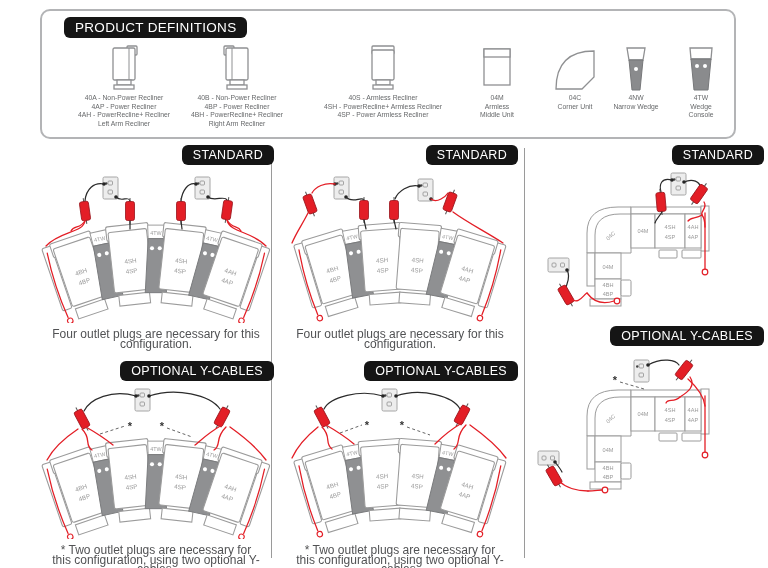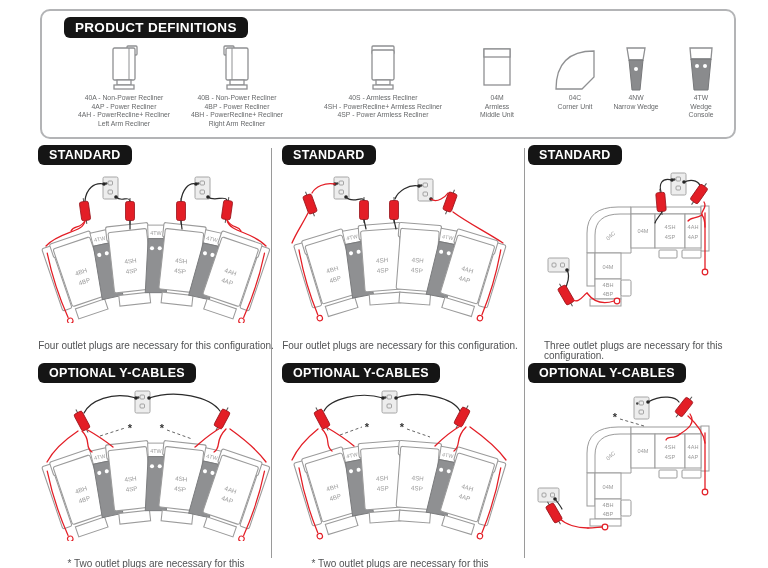--- a/index.html
+++ b/index.html
@@ -1,32 +1,32 @@
 <!DOCTYPE html>
 <html><head>
 <meta charset="utf-8">
 <style>
   html,body{margin:0;padding:0;background:#fff;}
   #canvas{position:relative;width:768px;height:568px;background:#fff;overflow:hidden;
           font-family:"Liberation Sans",sans-serif;}
   
   #defs-box{position:absolute;left:40px;top:9px;width:692px;height:126px;
             border:2px solid #b3b4b6;border-radius:10px;}
-  .badge{display:inline-block;background:#151515;color:#fff;font-weight:bold;
+  .badge{display:inline-block;background:#151515;color:#fff;font-weight:normal;
          border-radius:6px;padding:3px 11px;letter-spacing:.3px;}
   #defs-badge{position:absolute;left:22px;top:6px;font-size:13.5px;}
   .def-item{position:absolute;text-align:center;color:#66686a;font-size:6.8px;line-height:8.7px;}
   .def-item svg{display:block;margin:0 auto 3px auto;}
   
   .col{position:absolute;top:145px;width:236px;height:415px;}
   #col1{left:38px;} #col2{left:282px;} #col3{left:528px;}
-  .badge-row{text-align:left;height:24px;}
+  .badge-row{text-align:right;height:24px;}
   .badge-row .badge{font-size:12.5px;}
   .diagram{display:block;margin:2px auto 0 auto;}
-  .caption{font-size:10px;line-height:9.6px;color:#515254;margin-top:18px;}
+  .caption{font-size:12px;line-height:9.6px;color:#515254;margin-top:7px;}
   .cap-center{text-align:center;}
   .cap-left1{margin-left:12px;width:212px;text-align:center;}
   .cap-left3{margin-left:16px;width:180px;text-align:left;}
   .divider{position:absolute;top:148px;height:410px;width:1px;background:#9a9a9a;}
   #divider-1{left:271px;} #divider-2{left:524px;}
   
   svg text{font-family:"Liberation Sans",sans-serif;}
   .pc{fill:#fff;stroke:#9b9b9b;stroke-width:1.1;}
   .pcth{fill:#fff;stroke:#9b9b9b;stroke-width:1;}
   .wedge{fill:#8f9092;stroke:#797a7c;stroke-width:1;}
@@ -394,21 +394,20 @@
       <path class="red" d="M174,44 C168,48 163,46 160,50"></path>
       <path class="red" d="M174,44 C177,48 177,52 177,56"></path>
       <use href="#outletH" x="20" y="87"></use>
       <circle class="plug" cx="39" cy="99" r="1.8"></circle>
       <path class="cable" d="M39,99 C43,106 39,112 38,116"></path>
       <use href="#xfmr" transform="translate(38,124) rotate(-30)"></use>
       <path class="red" d="M43,128 C51,134 55,124 59,122"></path>
       <path class="red" d="M59,122 C68,134 80,132 86,130"></path>
       <circle class="conn" cx="89" cy="130" r="2.8"></circle>
     </svg>
-    <div class="caption cap-left3">Three outlet plugs are necessary for this configuration.</div>
     <div class="badge-row" style="margin-top:3px;"><span class="badge">OPTIONAL Y-CABLES</span></div>
     <svg class="diagram" width="236" height="152" viewBox="0 0 236 152">
       <use href="#sofaL" transform="translate(0,2)"></use>
       <use href="#outlet" x="106" y="8"></use>
       <circle class="plug" cx="120" cy="13" r="1.8"></circle>
       <path class="cable" d="M120,13 C134,5 148,8 151,13"></path>
       <use href="#xfmr" transform="translate(156,18) rotate(38)"></use>
       <path class="red" d="M162,25 C168,34 160,40 152,45"></path>
       <path class="red" d="M152,45 C146,51 140,46 138,51"></path>
       <path class="red" d="M160,27 C170,36 176,46 177,54"></path>

